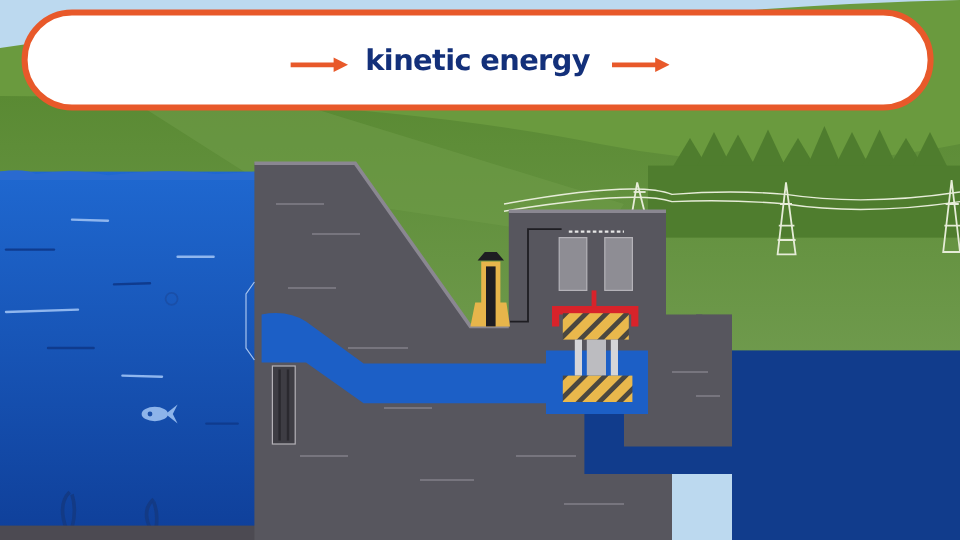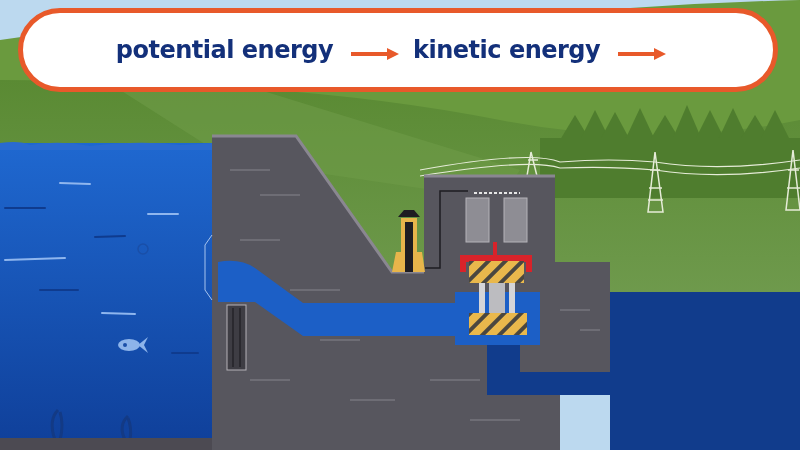--- a/index.html
+++ b/index.html
@@ -136,21 +136,20 @@
     <rect x="479" y="283" width="6" height="30" fill="#d5d5d8"></rect>
     <rect x="489" y="283" width="16" height="30" fill="#bcbcc0"></rect>
     <rect x="509" y="283" width="6" height="30" fill="#d5d5d8"></rect>
     <rect x="469" y="313" width="58" height="22" fill="url(#stripes)"></rect>
   </g>
 
   <rect x="580" y="262" width="30" height="28" fill="#57565e"></rect>
 </svg>
 
 <div class="banner">
-  <span class="term">potential energy</span>
   <svg class="arrow" viewBox="0 0 48 14">
       <path d="M0 7 L38 7" stroke="#e8592a" stroke-width="4"></path>
       <path d="M36 1 L48 7 L36 13 Z" fill="#e8592a"></path>
     </svg>
   <span class="term">kinetic energy</span>
   <svg class="arrow" viewBox="0 0 48 14">
       <path d="M0 7 L38 7" stroke="#e8592a" stroke-width="4"></path>
       <path d="M36 1 L48 7 L36 13 Z" fill="#e8592a"></path>
     </svg>
 </div>

